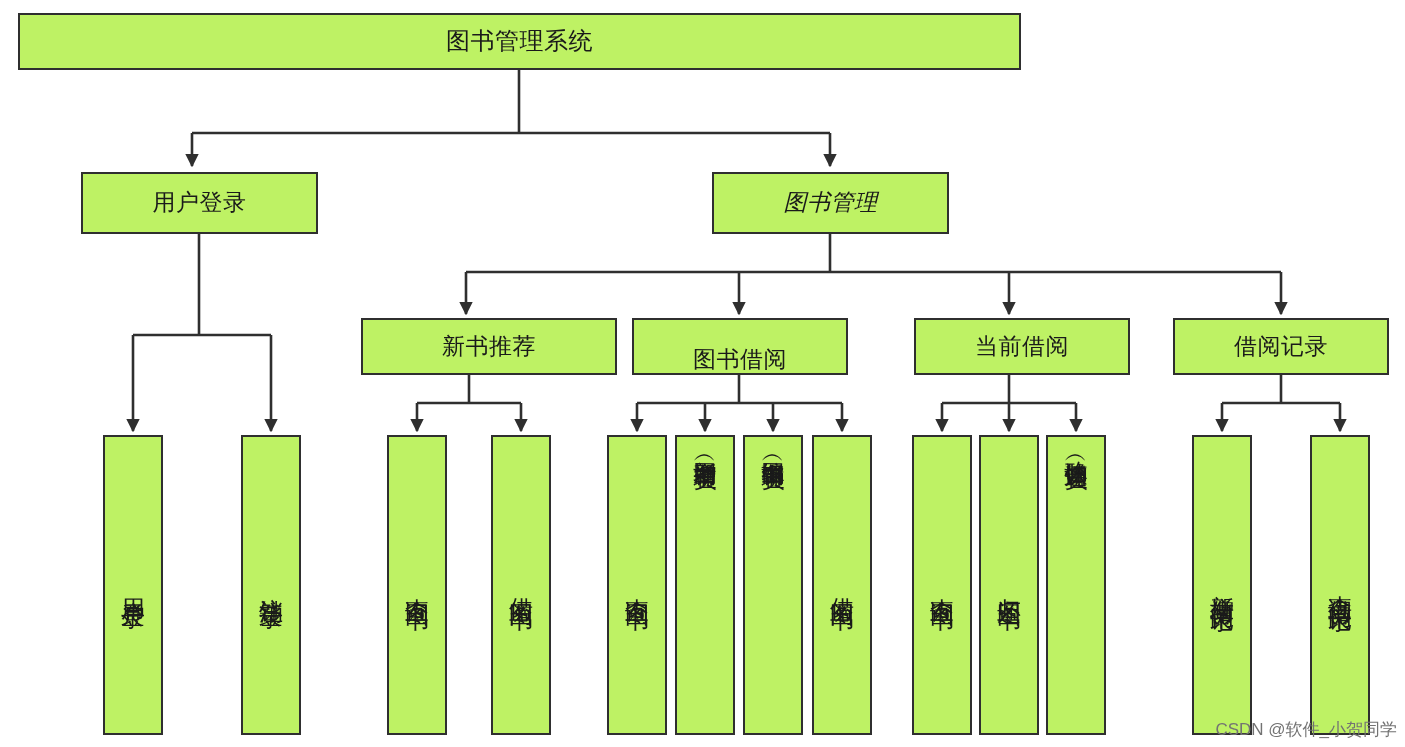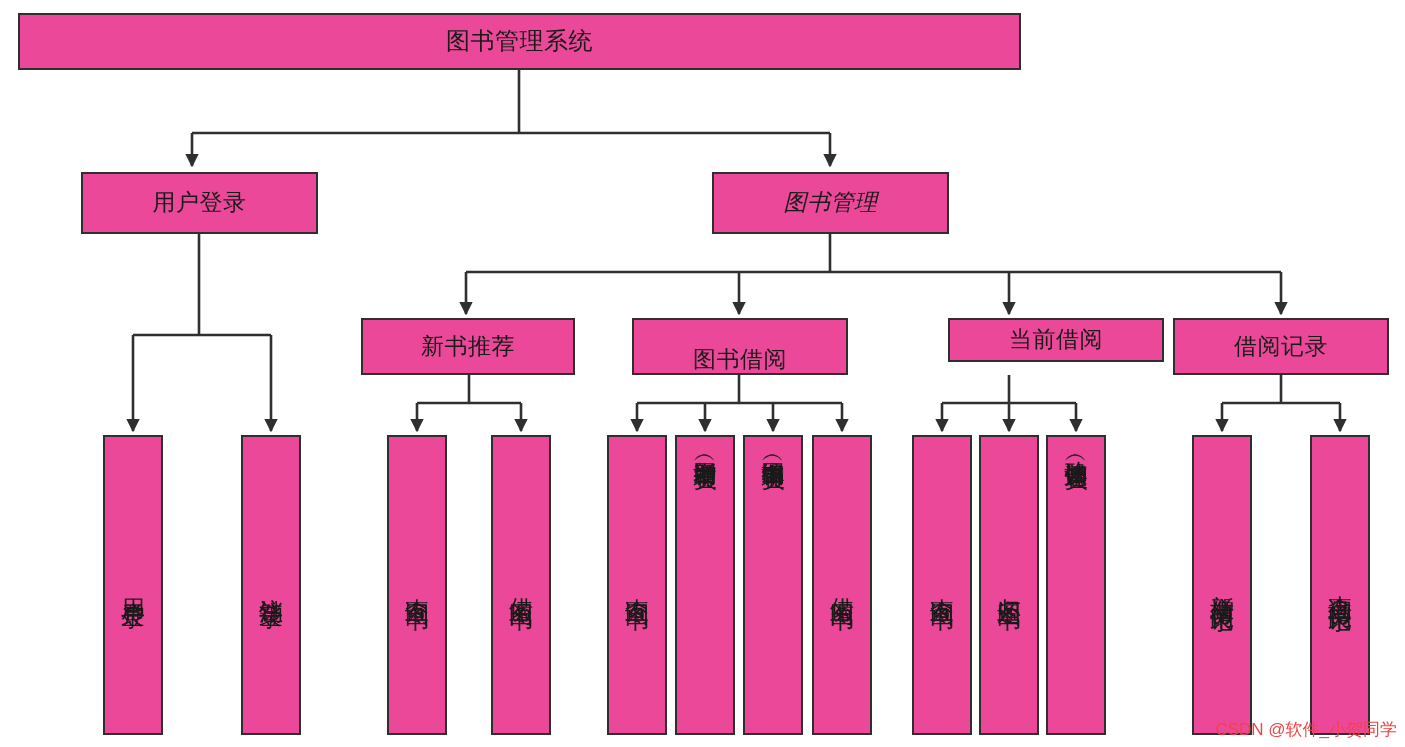--- a/index.html
+++ b/index.html
@@ -22,21 +22,21 @@
     position: absolute;
     left: 0;
     top: 0;
     width: 1405px;
     height: 747px;
     pointer-events: none;
   }
   .node {
     position: absolute;
     box-sizing: border-box;
-    background: #ec4899;
+    background: #bef264;
     border: 2.5px solid #2f2f2f;
     display: flex;
     align-items: center;
     justify-content: center;
     color: #222222;
     z-index: 3;
   }
   .node-label {
     display: block;
     text-align: center;
@@ -70,21 +70,21 @@
   }
   .node.vert.mid {
     align-items: center;
     padding-top: 0;
   }
   #watermark {
     position: absolute;
     right: 8px;
     bottom: 6px;
     font-size: 17px;
-    color: #ef4444;
+    color: #737373;
     z-index: 6;
     white-space: nowrap;
     font-family: "Liberation Sans", "DejaVu Sans", sans-serif;
   }
 </style>
 </head>
 <body>
 
 <div id="diagram-root">
 
@@ -144,27 +144,27 @@
     <span class="node-label">图书管理系统</span>
   </div>
 
   <div class="node horiz" style="left:81px; top:172px; width:237px; height:62px;">
     <span class="node-label">用户登录</span>
   </div>
   <div class="node horiz" style="left:712px; top:172px; width:237px; height:62px;font-style:italic;">
     <span class="node-label">图书管理</span>
   </div>
 
-  <div class="node horiz" style="left:361px; top:318px; width:214px; height:57px;">
+  <div class="node horiz" style="left:361px; top:318px; width:256px; height:57px;">
     <span class="node-label">新书推荐</span>
   </div>
   <div class="node horiz" style="left:632px; top:318px; width:216px; height:57px;align-items:flex-end;">
     <span class="node-label">图书借阅</span>
   </div>
-  <div class="node horiz" style="left:948px; top:318px; width:216px; height:44px;">
+  <div class="node horiz" style="left:914px; top:318px; width:216px; height:57px;">
     <span class="node-label">当前借阅</span>
   </div>
   <div class="node horiz" style="left:1173px; top:318px; width:216px; height:57px;align-items:center;">
     <span class="node-label">借阅记录</span>
   </div>
 
   <div class="node vert mid" style="left:103px; top:435px; width:60px; height:300px;">
     <span class="node-label">用户登录</span>
   </div>
   <div class="node vert mid" style="left:241px; top:435px; width:60px; height:300px;">

